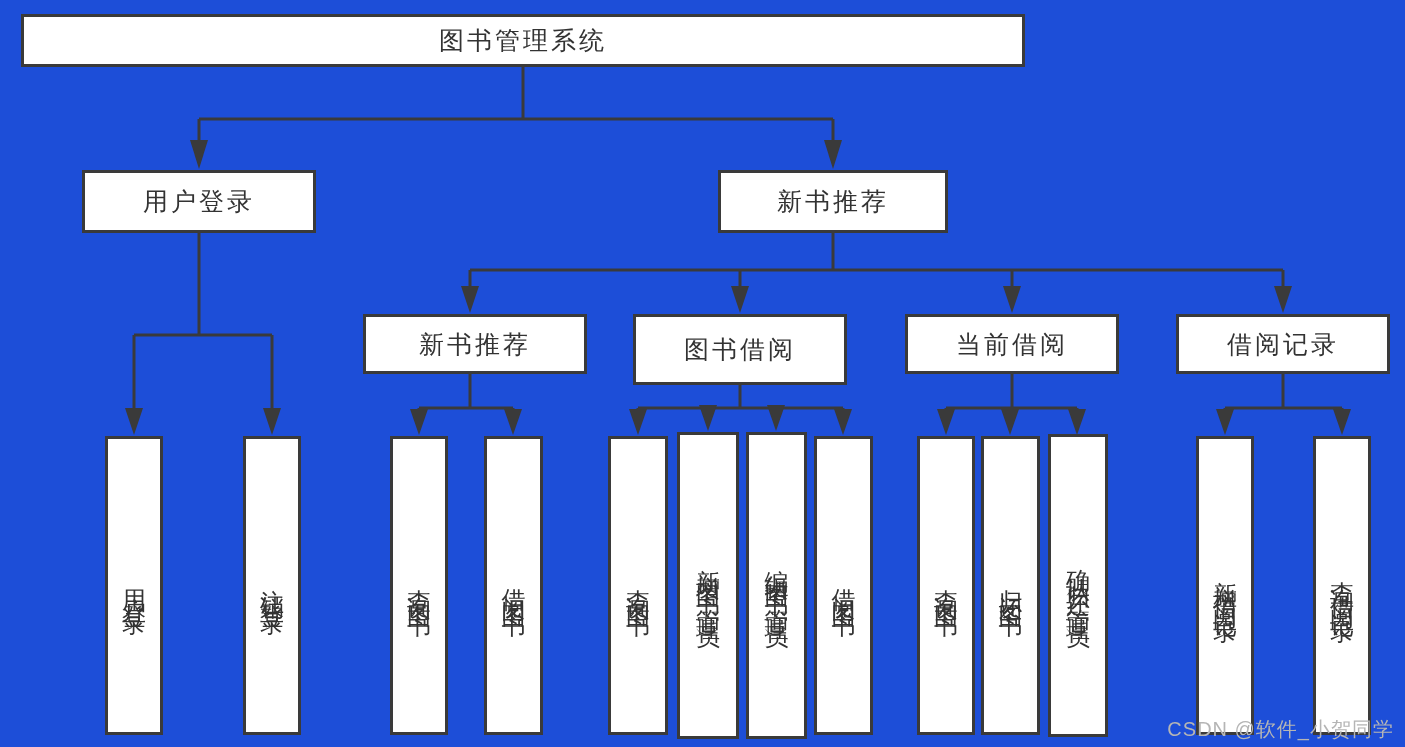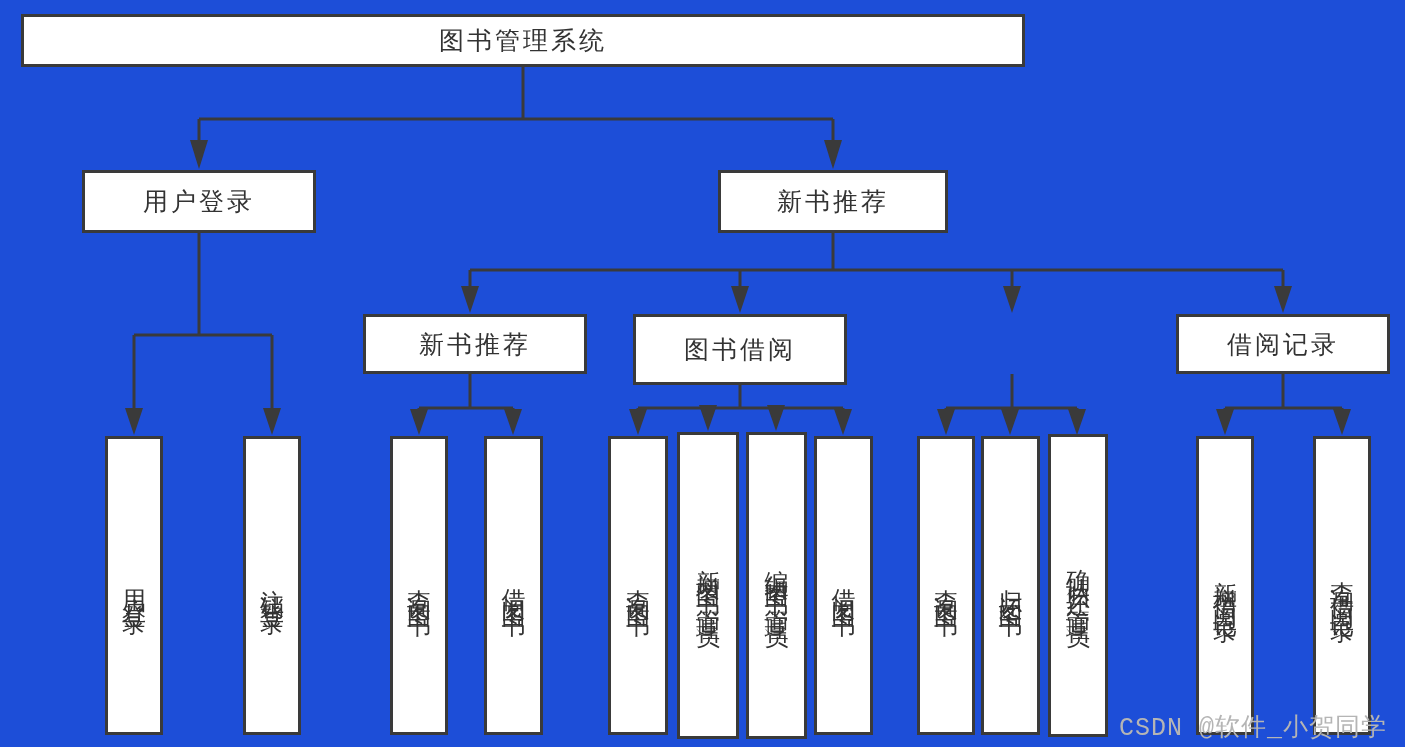--- a/index.html
+++ b/index.html
@@ -25,26 +25,25 @@
   }
   .h-node { font-size:25px; letter-spacing:3px; }
   .v-node {
     writing-mode:vertical-rl;
     text-orientation:mixed;
     font-size:24px;
     letter-spacing:8px;
   }
   .watermark {
     position:absolute;
-    right:18px; bottom:4px;
-    font-size:25px;
+    right:11px; bottom:4px;
+    font-size:20px;
     letter-spacing:1px;
     color:var(--watermark,#b5b5b5);
     z-index:5;
-    font-family:Liberation Mono, monospace;
   }
 </style>
 </head>
 <body>
 
 <div class="canvas">
 
   <svg class="connectors" viewBox="0 0 1405 747" xmlns="http://www.w3.org/2000/svg">
 
     <g>
@@ -95,20 +94,21 @@
     </g>
   </svg>
 
   <div class="node h-node" style="left:21px; top:14px; width:1004px; height:53px;">图书管理系统</div>
 
   <div class="node h-node" style="left:82px; top:170px; width:234px; height:63px;">用户登录</div>
   <div class="node h-node" style="left:718px; top:170px; width:230px; height:63px;">新书推荐</div>
 
   <div class="node h-node" style="left:363px; top:314px; width:224px; height:60px;">新书推荐</div>
   <div class="node h-node" style="left:633px; top:314px; width:214px; height:71px;">图书借阅</div>
+  <div class="node h-node" style="left:905px; top:314px; width:214px; height:60px;">当前借阅</div>
   <div class="node h-node" style="left:1176px; top:314px; width:214px; height:60px;">借阅记录</div>
 
   <div class="node v-node" style="left:105px; top:436px; width:58px; height:299px;">用户登录</div>
   <div class="node v-node" style="left:243px; top:436px; width:58px; height:299px;">注销登录</div>
 
   <div class="node v-node" style="left:390px; top:436px; width:58px; height:299px;">查询图书</div>
   <div class="node v-node" style="left:484px; top:436px; width:59px; height:299px;">借阅图书</div>
 
   <div class="node v-node" style="left:608px; top:436px; width:60px; height:299px;">查询图书</div>
   <div class="node v-node" style="left:677px; top:432px; width:62px; height:307px;">新增图书（管理员）</div>

